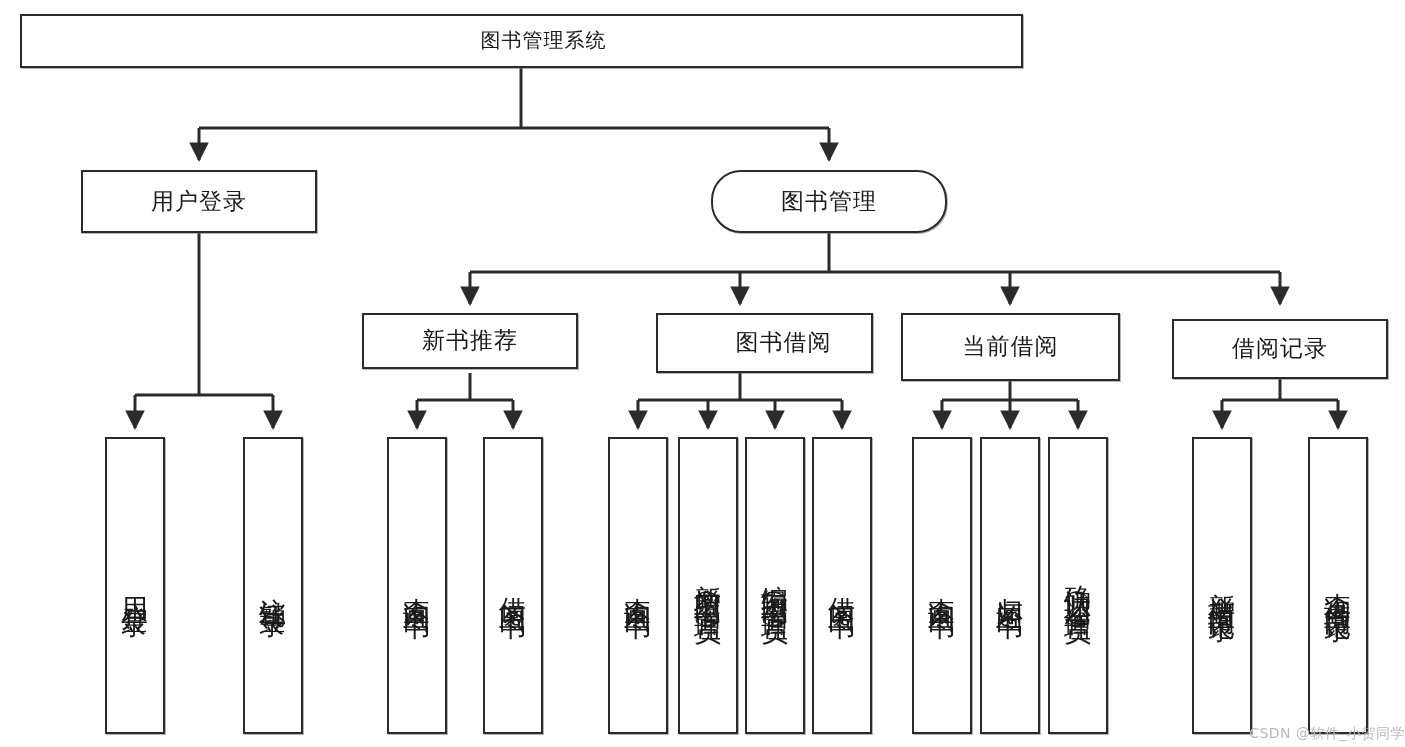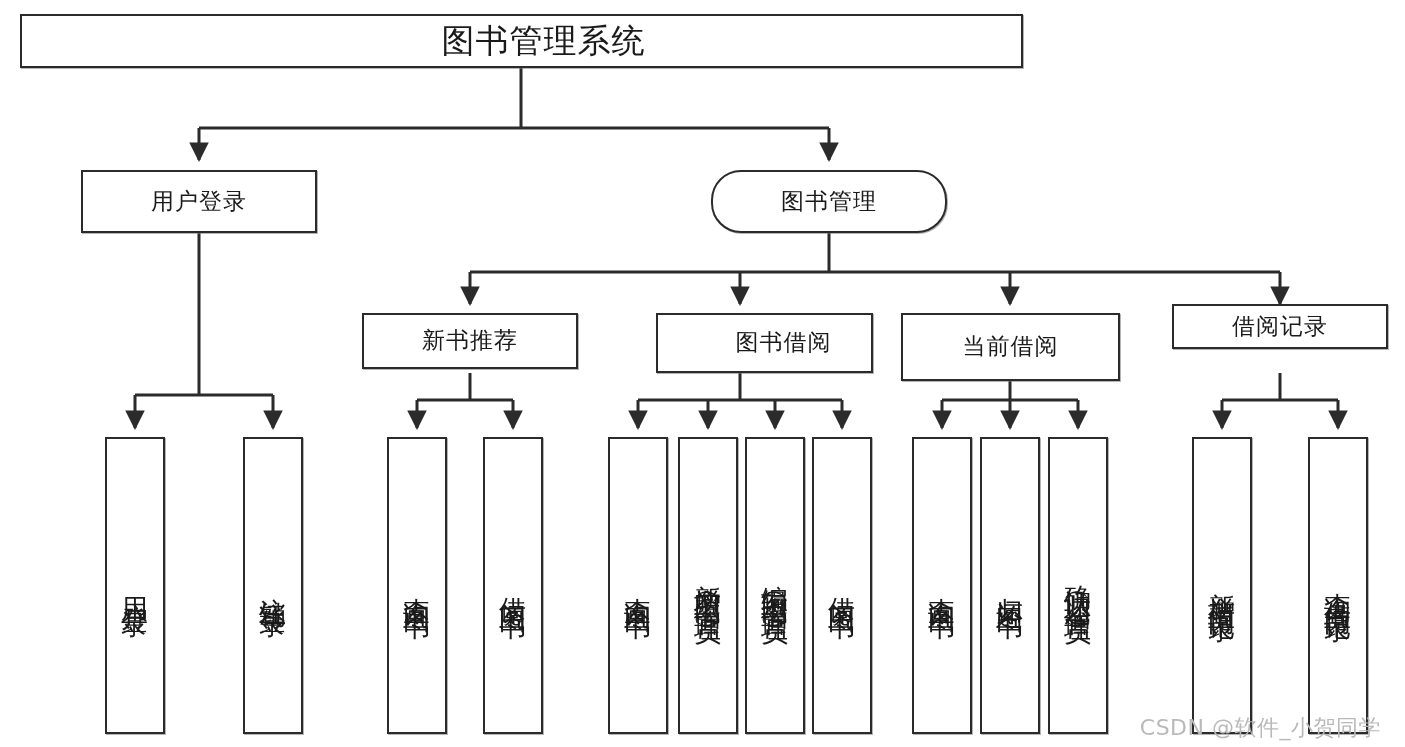--- a/index.html
+++ b/index.html
@@ -24,35 +24,35 @@
   }
   .node .lbl{
     display:block;
     text-align:center;
     line-height:1.18;
     white-space:nowrap;
   }
 
   
   .h .lbl{font-size:23px;letter-spacing:1px;}
-  .h.root .lbl{font-size:33px;margin-left:44px;}
+  .h.root .lbl{font-size:20px;margin-left:44px;}
 
   
   .v .lbl{
     writing-mode:vertical-rl;
     text-orientation:upright;
     font-size:27px;
     letter-spacing:5px;
     line-height:1;
   }
 
   .watermark{
     position:absolute;
-    right:24px;bottom:4px;
-    font-size:22px;
+    right:0;bottom:4px;
+    font-size:14px;
     color:#b9b9b9;
     white-space:nowrap;
     letter-spacing:.5px;
   }
 </style>
 </head>
 <body>
 
 <div id="canvas">
 
@@ -119,21 +119,21 @@
 
   <div class="node h" style="left:362px;top:313px;width:216px;height:56px;">
     <span class="lbl">新书推荐</span>
   </div>
   <div class="node h" style="left:656px;top:313px;width:217px;height:60px;padding-left:38px;">
     <span class="lbl">图书借阅</span>
   </div>
   <div class="node h" style="left:901px;top:313px;width:219px;height:68px;">
     <span class="lbl">当前借阅</span>
   </div>
-  <div class="node h" style="left:1172px;top:304px;width:216px;height:45px;">
+  <div class="node h" style="left:1172px;top:319px;width:216px;height:60px;">
     <span class="lbl">借阅记录</span>
   </div>
 
   <div class="node v" style="left:105px;top:437px;width:60px;height:297px;">
     <span class="lbl">用户登录</span>
   </div>
   <div class="node v" style="left:243px;top:437px;width:60px;height:297px;">
     <span class="lbl">注销登录</span>
   </div>
 

